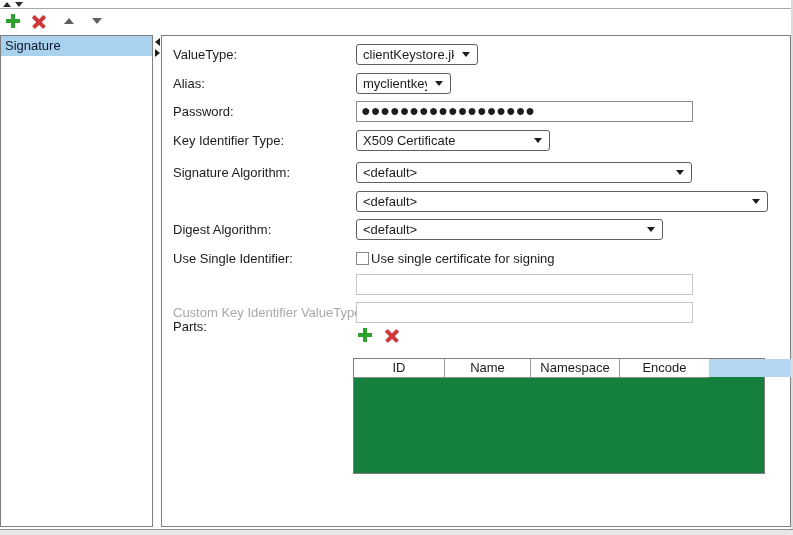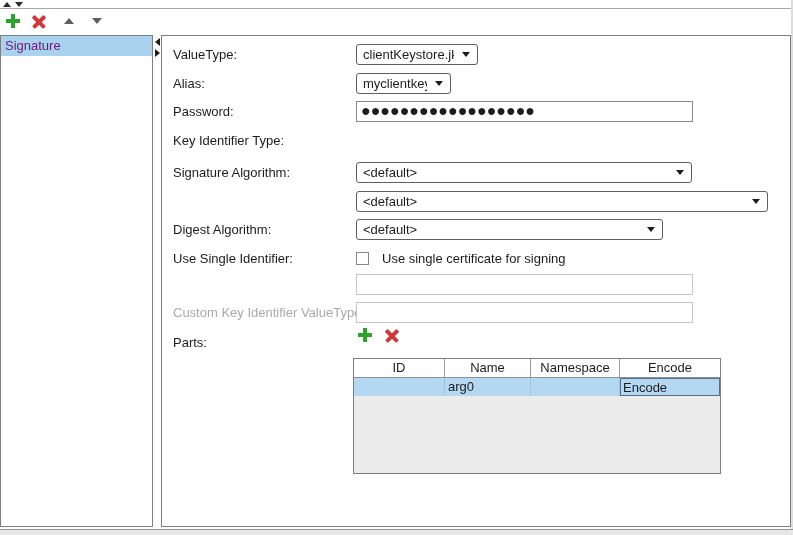--- a/index.html
+++ b/index.html
@@ -25,43 +25,43 @@
   .icon-x { position:relative; width:14px; height:14px; display:inline-block; }
   .icon-x::before, .icon-x::after { content:""; position:absolute; left:-1px; top:5.5px; width:16px; height:3.5px; background:#ce393d; border-radius:1px; }
   .icon-x::before { transform:rotate(45deg); }
   .icon-x::after  { transform:rotate(-45deg); }
   .tri-up-tb   { border-left:5px solid transparent; border-right:5px solid transparent; border-bottom:6px solid #5f5f5f; }
   .tri-down-tb { border-left:5px solid transparent; border-right:5px solid transparent; border-top:6px solid #5f5f5f; }
   .sp8 { width:8px; } .sp12 { width:12px; } .sp10 { width:10px; }
 
   
   .left-panel { position:absolute; left:0px; top:35px; width:153px; height:492px; border:1px solid #7e7e7e; background:#fff; }
-  .list-item-selected { height:20px; line-height:20px; background:#a9d2ef; padding-left:4px; cursor:default; color:#701a75; }
+  .list-item-selected { height:20px; line-height:20px; background:#a9d2ef; padding-left:4px; cursor:default; color:#0f172a; }
   .splitter { position:absolute; left:153px; top:35px; width:8px; height:492px; background:#fff; cursor:col-resize; }
   .splitter-arrows { display:flex; flex-direction:column; align-items:center; gap:3px; padding-top:3px; }
   .tri-left  { border-top:4px solid transparent; border-bottom:4px solid transparent; border-right:5px solid #1d1d1d; }
   .tri-right { border-top:4px solid transparent; border-bottom:4px solid transparent; border-left:5px solid #1d1d1d; }
   .right-panel { position:absolute; left:161px; top:35px; width:630px; height:492px; border:1px solid #7e7e7e; background:#fff; }
 
   
   .frm-label { position:absolute; left:11px; height:21px; line-height:21px; white-space:nowrap; }
   .frm-label.disabled { color:#a9a9a9; }
   .ctl { position:absolute; left:194px; height:21px; }
   .dropdown { display:flex; align-items:center; background:#fff; border:1px solid #5f5f5f; border-radius:3px; padding:0 7px 0 6px; cursor:pointer; }
   .dd-value { flex:1 1 auto; line-height:19px; white-space:nowrap; overflow:hidden; }
   .dd-arrow { border-left:4px solid transparent; border-right:4px solid transparent; border-top:5px solid #1d1d1d; width:0; height:0; margin-left:8px; flex:0 0 auto; }
   .textbox { background:#fff; border:1px solid #8a8a8a; padding:0 4px; line-height:19px; }
   .textbox.password { font-size:16px; letter-spacing:0px; line-height:18px; overflow:hidden; white-space:nowrap; }
   .textbox.disabled { border-color:#c6c6c6; }
-  .checkbox-row { position:absolute; left:194px; display:flex; align-items:center; gap:13px; height:15px; }
+  .checkbox-row { position:absolute; left:194px; display:flex; align-items:center; gap:2px; height:15px; }
   .checkbox { width:13px; height:13px; background:#fff; border:1px solid #898989; cursor:pointer; flex:0 0 auto; }
   .parts-icons { position:absolute; left:194px; display:flex; align-items:center; gap:9px; }
 
   
-  .parts-table { position:absolute; left:191px; top:322px; width:368px; height:116px; border:1px solid #7e7e7e; background:#15803d; display:flex; flex-direction:column; }
+  .parts-table { position:absolute; left:191px; top:322px; width:412px; height:116px; border:1px solid #7e7e7e; background:#15803d; display:flex; }
   .pt-header { display:flex; height:19px; background:#fff; border-bottom:1px solid #8f8f8f; flex:0 0 auto; }
   .pt-hcell { height:100%; line-height:18px; text-align:center; border-right:1px solid #9a9a9a; overflow:hidden; cursor:default; }
   .pt-hcell:last-child { border-right:none; }
   .c0 { width:91px; } .c1 { width:86px; } .c2 { width:89px; } .c3 { width:89px; flex:1 1 auto; }
   .pt-row { display:flex; height:18px; background:#b4d8f1; flex:0 0 auto;justify-content:space-between; }
   .pt-cell { height:100%; line-height:17px; padding-left:3px; border-right:1px solid #9ec4de; overflow:hidden; white-space:nowrap; }
   .pt-cell:last-child { border-right:none; }
   .pt-cell.encode { border:1px solid #56718c; padding-left:2px; }
   .pt-body-rest { flex:1 1 auto; background:#ececec; }
 
@@ -120,20 +120,24 @@
     <div class="frm-label" style="top:37px;">Alias:</div>
     <div class="ctl dropdown" style="top:37px; width:95px;">
       <span class="dd-value">myclientkey</span>
       <span class="dd-arrow"></span>
     </div>
 
     <div class="frm-label" style="top:65px;">Password:</div>
     <div class="ctl textbox password" style="top:65px; width:337px;">●●●●●●●●●●●●●●●●●●</div>
 
     <div class="frm-label" style="top:94px;">Key Identifier Type:</div>
+    <div class="ctl dropdown" style="top:94px; width:194px;">
+      <span class="dd-value">X509 Certificate</span>
+      <span class="dd-arrow"></span>
+    </div>
 
     <div class="frm-label" style="top:126px;">Signature Algorithm:</div>
     <div class="ctl dropdown" style="top:126px; width:336px;">
       <span class="dd-value">&lt;default&gt;</span>
       <span class="dd-arrow"></span>
     </div>
 
     <div class="ctl dropdown" style="top:155px; width:412px;">
       <span class="dd-value">&lt;default&gt;</span>
       <span class="dd-arrow"></span>
@@ -149,21 +153,21 @@
     <div class="checkbox-row" style="top:215px;">
       <span class="checkbox"></span>
       <span>Use single certificate for signing</span>
     </div>
 
     <div class="ctl textbox disabled" style="top:238px; width:337px;"></div>
 
     <div class="frm-label disabled" style="top:266px;">Custom Key Identifier ValueType:</div>
     <div class="ctl textbox disabled" style="top:266px; width:337px;"></div>
 
-    <div class="frm-label" style="top:296px;">Parts:</div>
+    <div class="frm-label" style="top:280px;">Parts:</div>
     <div class="parts-icons" style="top:290px;">
       <span class="tb-btn">
           <span class="icon-plus"></span>
         </span>
       <span class="tb-btn">
           <span class="icon-x"></span>
         </span>
     </div>
 
     <div class="parts-table">

